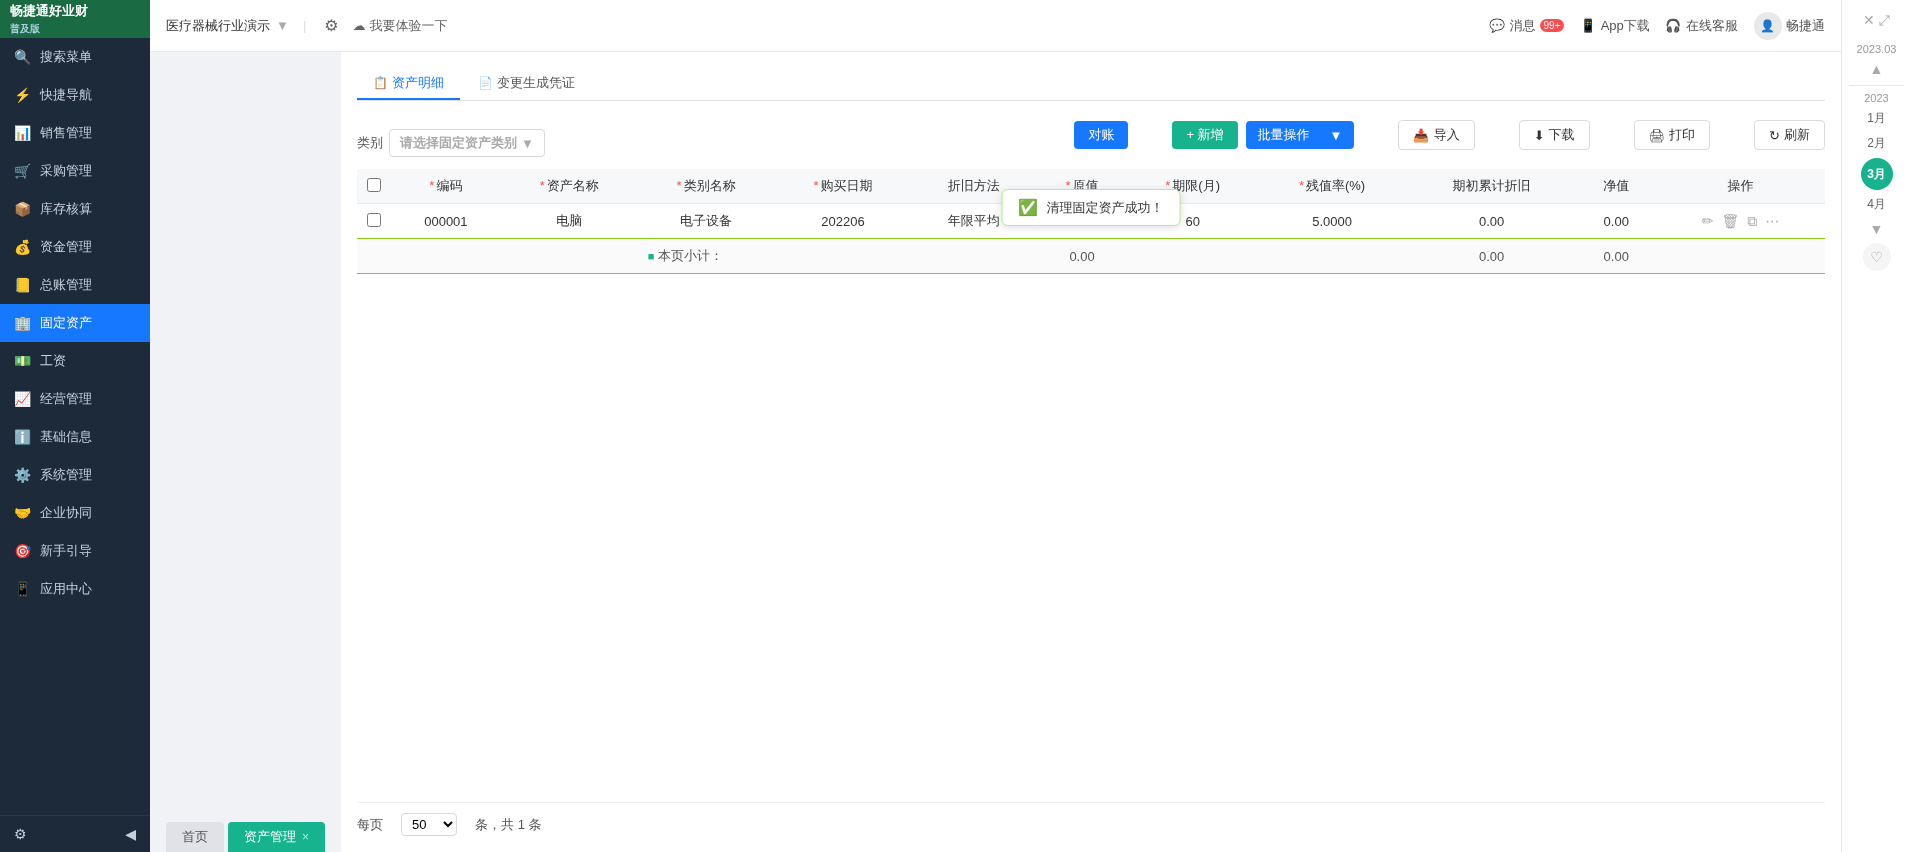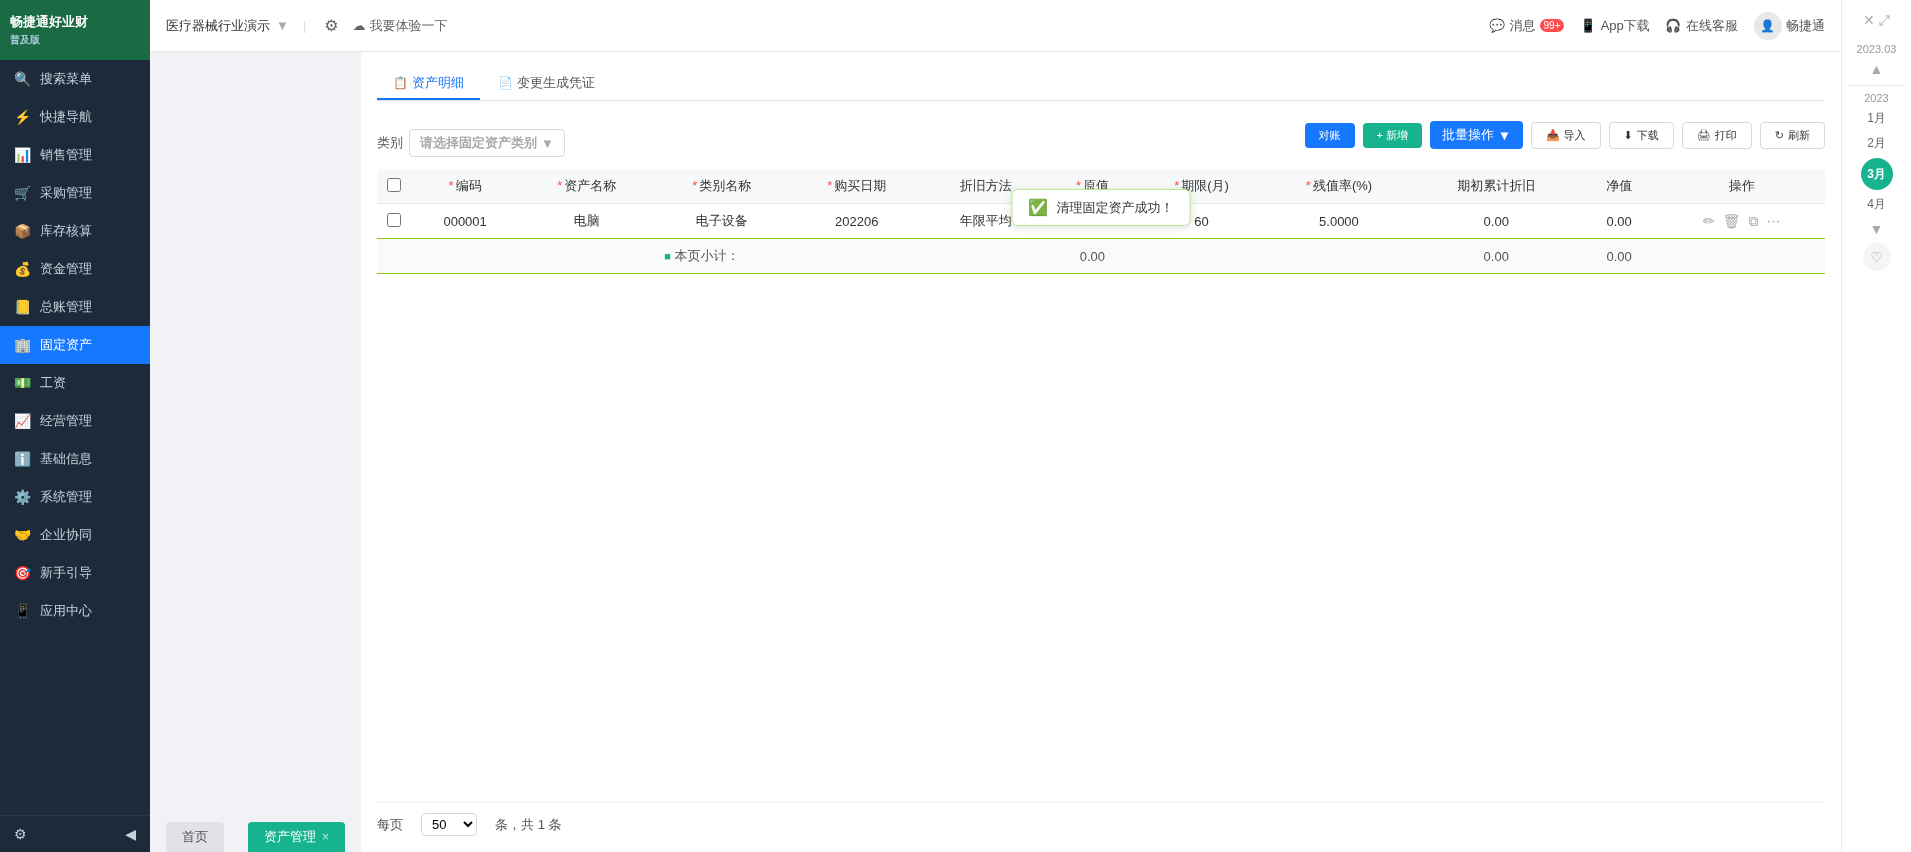--- a/index.html
+++ b/index.html
@@ -18,21 +18,21 @@
     }
     .sidebar-logo {
       background: #1a6b43;
       padding: 8px 10px;
       color: white;
       font-size: 13px;
       font-weight: bold;
       display: flex;
       align-items: center;
       gap: 6px;
-      height: 60px;
+      height: 38px;
     }
     .sidebar-logo .version-badge {
       font-size: 10px;
       color: #acd;
       margin-top: 2px;
     }
     .sidebar-scroll { flex: 1; overflow-y: auto; overflow-x: hidden; }
     .sidebar-scroll::-webkit-scrollbar { width: 4px; }
     .sidebar-item {
       display: flex;
@@ -133,21 +133,20 @@
       padding: 6px 16px;
       border-radius: 4px 4px 0 0;
       cursor: pointer;
       font-size: 13px;
       color: #555;
       background: #e0e2e8;
     }
     .tab.active {
       background: #17b38e;
       color: white;
-      margin-left: 20px;
     }
     .tab .tab-close { margin-left: 6px; font-size: 12px; opacity: 0.7; }
 
     
     .page-content {
       flex: 1;
       background: white;
       margin: 0;
       padding: 16px;
       overflow: auto;
@@ -199,36 +198,36 @@
       border-radius: 4px;
       padding: 4px 10px;
       background: white;
       cursor: pointer;
       font-size: 13px;
       color: #333;
       min-width: 120px;
     }
     .filter-select-placeholder { color: #aaa; font-weight: bold; }
 
-    .btn { padding: 5px 14px; border-radius: 4px; border: none; cursor: pointer; font-size: 11px; }
+    .btn { padding: 5px 14px; border-radius: 4px; border: none; cursor: pointer; font-size: 13px; margin-left: 36px; }
     .btn-primary { background: #1677ff; color: white; }
     .btn-green { background: #17b38e; color: white; }
     .btn-default { background: white; color: #333; border: 1px solid #d9d9d9; }
     .btn-icon { display: flex; align-items: center; gap: 4px; }
     .btn-batch {
       background: #1677ff;
       color: white;
       padding: 5px 12px;
       border-radius: 4px;
       border: none;
       cursor: pointer;
       font-size: 13px;
       display: flex;
       align-items: center;
-      gap: 4px;
+      gap: 20px;
     }
 
     
     .asset-table { width: 100%; border-collapse: collapse; font-size: 13px; }
     .asset-table th {
       background: #f7f8fa;
       padding: 8px 10px;
       text-align: center;
       font-weight: normal;
       color: #333;

